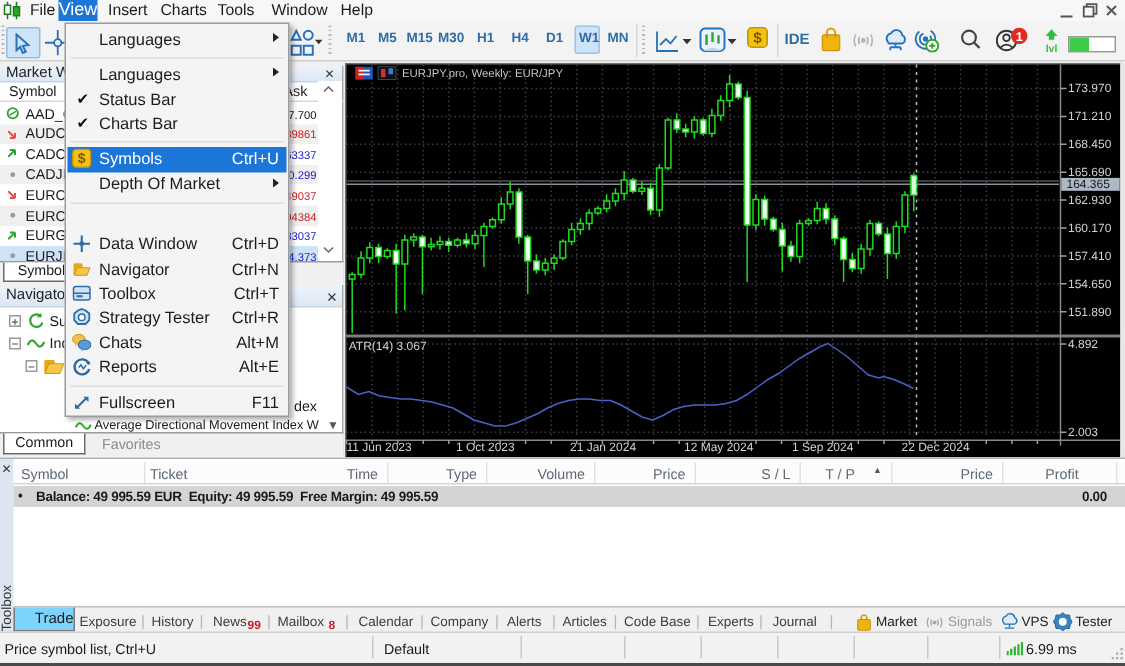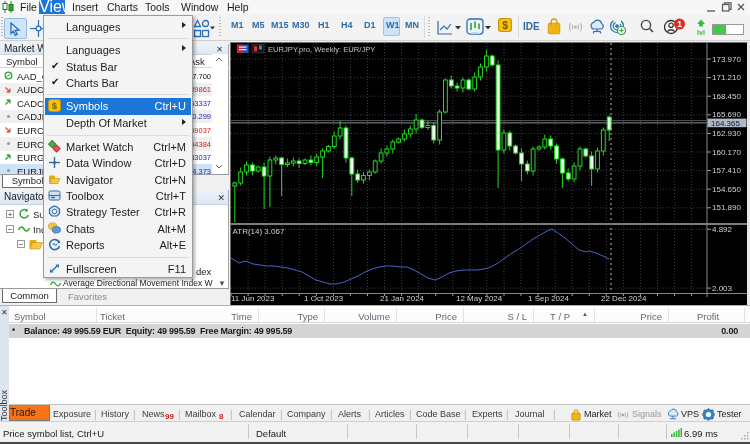--- a/index.html
+++ b/index.html
@@ -34,21 +34,21 @@
       <rect x="1" y="2.5" width="4" height="6" fill="#fff" stroke="#1c7c1c"></rect>
       <line x1="9" y1="0" x2="9" y2="12" stroke="#1c7c1c" stroke-width="1"></line>
       <rect x="7" y="3.5" width="4" height="6" fill="#2ea52e" stroke="#1c7c1c"></rect>
     </svg>
     <span class="mi" style="left:20px">File</span>
     <span class="mi" style="left:72px">Insert</span>
     <span class="mi" style="left:107px">Charts</span>
     <span class="mi" style="left:145px">Tools</span>
     <span class="mi" style="left:181px">Window</span>
     <span class="mi" style="left:227px">Help</span>
-    <div class="abs" style="left:39px;top:0;width:26px;height:14px;background:#1b76d8;color:#fff;text-align:center;line-height:13px;font-size:16px">View</div>
+    <div class="abs" style="left:39px;top:0;width:26px;height:14px;background:#1b76d8;color:#fff;text-align:center;line-height:13px;font-size:12px">View</div>
     <svg class="abs" style="left:705px;top:2px" width="42" height="11" viewBox="0 0 42 11">
       <line x1="2" y1="9" x2="10" y2="9" stroke="#555" stroke-width="1.3"></line>
       <rect x="17.5" y="2.5" width="6.5" height="6.5" fill="none" stroke="#555" stroke-width="1.2"></rect>
       <path d="M19.5 2.5 L19.5 0.8 L26 0.8 L26 7.3 L24 7.3" fill="none" stroke="#555" stroke-width="1.2"></path>
       <path d="M33 2 L39 8 M39 2 L33 8" stroke="#555" stroke-width="1.3"></path>
     </svg>
   </div>
 <div id="toolbar" class="abs">
     <div class="abs" style="left:1px;top:3px;width:2px;height:20px;background-image:repeating-linear-gradient(#b8b8b8 0 1px,transparent 1px 3px)"></div>
     <div class="abs" style="left:4px;top:4px;width:23px;height:21px;background:#cfe4f8;border:1px solid #90bce4;border-radius:2px"><svg width="13" height="14" viewBox="0 0 13 14" style="margin:3px 0 0 4px">
@@ -574,21 +574,21 @@
       <span style="position:absolute;left:585px;top:0;width:1px;height:14px;background:#e2e2e2"></span>
       <span style="position:absolute;left:659px;top:0;width:1px;height:14px;background:#e2e2e2"></span>
       <span style="position:absolute;left:735px;top:0;width:1px;height:14px;background:#e2e2e2"></span>
     </div>
     <div class="abs" style="left:9px;top:18px;width:741px;height:14px;background:#d4d4d4;font-weight:bold;font-size:9px;letter-spacing:-0.2px">
       <span style="position:absolute;left:3px;top:1px">•</span>
       <span style="position:absolute;left:15px;top:1.5px">Balance: 49 995.59 EUR&nbsp;&nbsp;Equity: 49 995.59&nbsp;&nbsp;Free Margin: 49 995.59</span>
       <span style="position:absolute;right:12px;top:1.5px">0.00</span>
     </div>
     <div class="abs" style="left:9px;top:98px;width:741px;height:18px;background:#f0f0f0;border-top:1px solid #c0c0c0">
-      <div style="position:absolute;left:0px;top:0;width:41px;height:16px;background:#f97316;border:1px solid #7a7a7a;border-top:none;text-align:left;font-size:10px;line-height:15px">Trade</div>
+      <div style="position:absolute;left:0px;top:0;width:41px;height:16px;background:#7dd3fc;border:1px solid #7a7a7a;border-top:none;text-align:right;font-size:10px;line-height:15px">Trade</div>
       <span class="btab" style="left:44px">Exposure</span>
       <span class="btab" style="left:92px">History</span>
       <span class="btab" style="left:133px">News</span>
       <span class="btab" style="left:176px">Mailbox</span>
       <span class="btab" style="left:230px">Calendar</span>
       <span class="btab" style="left:278px">Company</span>
       <span class="btab" style="left:329px">Alerts</span>
       <span class="btab" style="left:366px">Articles</span>
       <span class="btab" style="left:407px">Code Base</span>
       <span class="btab" style="left:463px">Experts</span>
@@ -689,28 +689,20 @@
           <rect x="0.5" y="0.5" width="12" height="12" rx="2.5" fill="#f5c211" stroke="#c8920a"></rect>
           <text x="6.5" y="9.8" font-size="9.5" font-weight="bold" text-anchor="middle" fill="#7a5a00" font-family="Liberation Sans">$</text>
         </svg></span>
       <span class="txt" style="color:#fff;">Symbols</span>
       <span class="sc" style="color:#fff;">Ctrl+U</span>
     </div>
     <div class="mrow" style="top:99.3px;">
       <span class="txt" style="">Depth Of Market</span>
       <span class="sub"></span>
     </div>
-    <div class="mrow" style="top:122.6px;">
-      <span class="ico"><svg width="13" height="13" viewBox="0 0 13 13">
-          <rect x="1.6" y="1.6" width="5" height="5" fill="#49b04e" stroke="#2e7d32" transform="rotate(45 4.1 4.1)"></rect>
-          <rect x="6" y="6" width="5" height="5" fill="#e85858" stroke="#b03030" transform="rotate(45 8.5 8.5)"></rect>
-        </svg></span>
-      <span class="txt" style="">Market Watch</span>
-      <span class="sc" style="">Ctrl+M</span>
-    </div>
     <div class="mrow" style="top:139.1px;">
       <span class="ico"><svg width="13" height="13" viewBox="0 0 13 13">
           <g stroke="#2e6ca6" stroke-width="1.4" fill="none">
             <line x1="6.5" y1="1" x2="6.5" y2="12"></line>
             <line x1="1" y1="6.5" x2="12" y2="6.5"></line>
           </g>
           <circle cx="6.5" cy="6.5" r="1.6" fill="#2e6ca6"></circle>
         </svg></span>
       <span class="txt" style="">Data Window</span>
       <span class="sc" style="">Ctrl+D</span>

